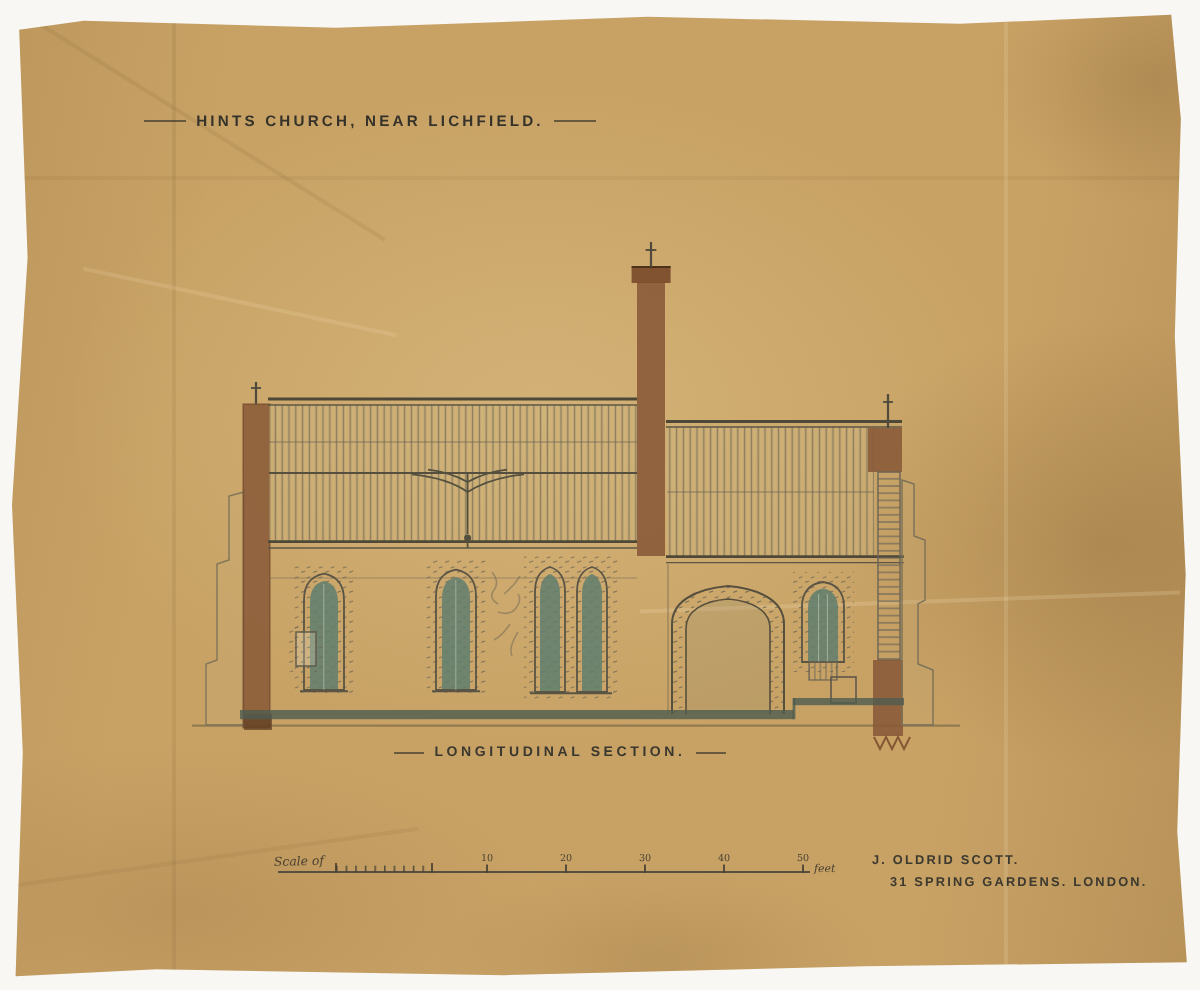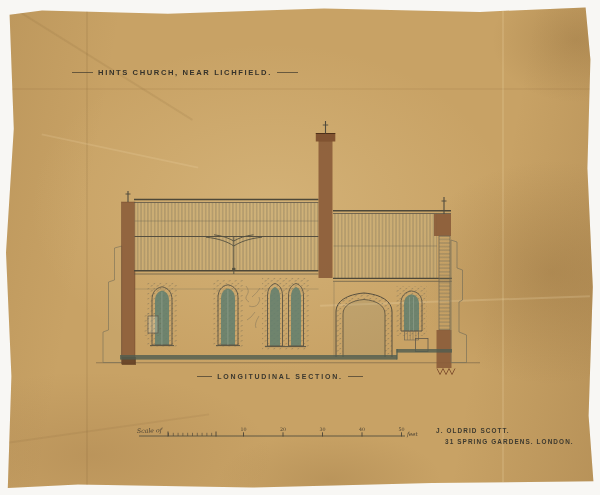--- a/index.html
+++ b/index.html
@@ -19,21 +19,21 @@
       radial-gradient(ellipse 160px 70px at 55% 97%, rgba(130,95,50,0.20), transparent 70%),
       linear-gradient(100deg, rgba(120,85,40,0.14), transparent 18%, transparent 78%, rgba(115,80,38,0.20));
     clip-path:polygon(1.6% 3.0%, 7% 2.1%, 28% 2.8%, 54% 1.7%, 80% 2.4%, 97.6% 1.5%, 98.4% 12%, 97.9% 34%, 98.8% 58%, 98.1% 84%, 98.9% 97.2%, 72% 97.6%, 42% 98.5%, 13% 97.9%, 1.3% 98.6%, 1.9% 76%, 1.0% 51%, 2.3% 26%);
     box-shadow:2px 3px 7px rgba(80,70,50,0.35);
   }
   .crease{position:absolute;pointer-events:none;}
   .drawing-svg{position:absolute;left:0;top:0;pointer-events:none;}
   .title-row,.caption-row{
     position:absolute;display:flex;align-items:center;gap:5px;
   }
-  .title-row{left:72px;top:68px;width:226px;}
+  .title-row{left:72px;top:56px;width:226px;}
   .caption-row{left:197px;top:373px;width:166px;}
   .rule{height:1px;background:rgba(62,57,44,0.7);flex:1;}
   .title-text{
     font-size:7.6px;font-weight:700;letter-spacing:1.6px;color:#35322a;
     white-space:nowrap;
   }
   .caption-text{
     font-size:7px;font-weight:700;letter-spacing:1.8px;color:#3a372e;
     white-space:nowrap;
   }

